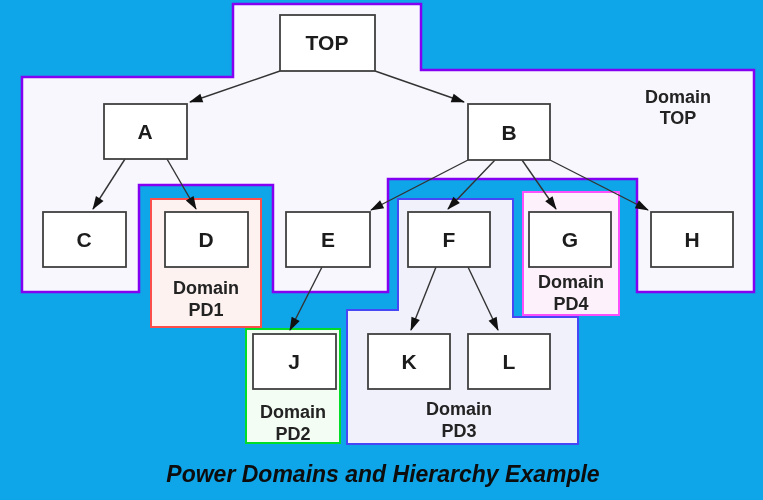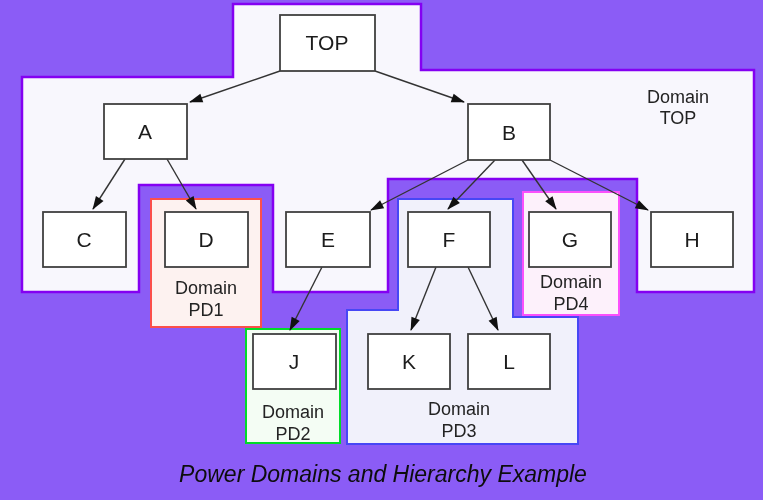--- a/index.html
+++ b/index.html
@@ -1,22 +1,23 @@
 <!DOCTYPE html>
 <html><head>
 <meta charset="utf-8">
 <style>
   html, body { margin: 0; padding: 0; background: #ffffff; }
   .stage {
     position: relative;
     width: 763px;
     height: 500px;
-    background: #8b5cf6;
+    background: #0ea5e9;
     font-family: "Liberation Sans", sans-serif;
     overflow: hidden;
+    font-weight: bold;
   }
   svg { display: block; }
   .node-label {
     font-family: "Liberation Sans", sans-serif;
     font-size: 21px;
     fill: #1c1c1c;
     text-anchor: middle;
   }
   .domain-label {
     font-family: "Liberation Sans", sans-serif;

